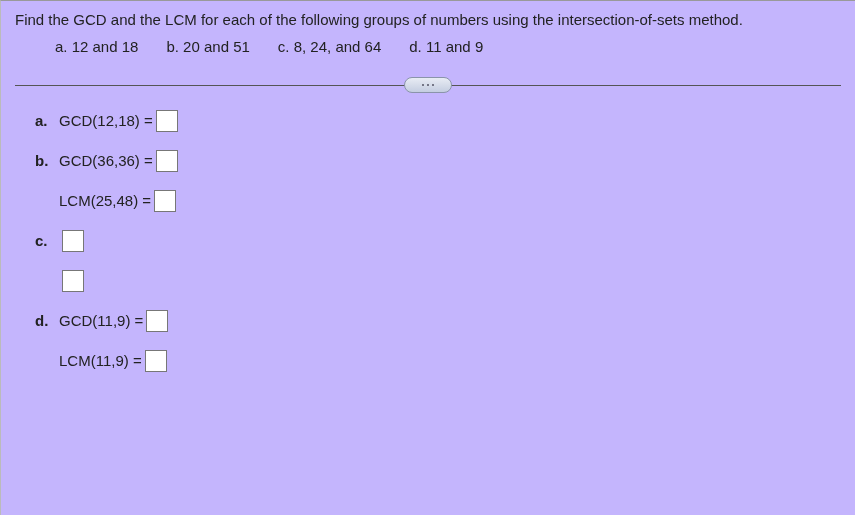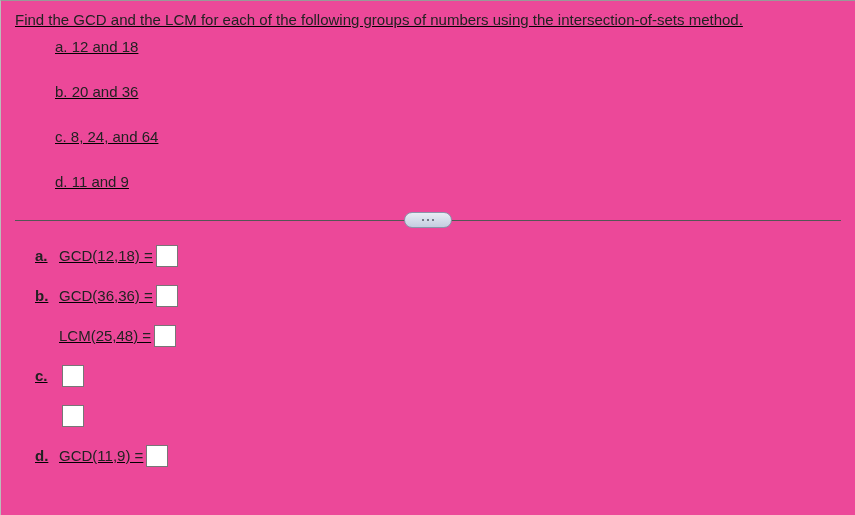--- a/index.html
+++ b/index.html
@@ -9,41 +9,39 @@
     }
     body {
       font-family: Arial, sans-serif;
       background: #f0f0f0;
       width: 855px;
       height: 515px;
       position: relative;
       overflow: hidden;
     }
     .content-panel {
-      background: #ec4899;
+      background: #c4b5fd;
       border-top: 1px solid #999;
       border-left: 1px solid #bbb;
       height: 100%;
       padding: 8px 14px;
       position: relative;
-      text-decoration: underline;
     }
     .question-text {
       font-size: 15px;
       color: #222;
       line-height: 1.5;
     }
     .options-row {
       display: flex;
       gap: 28px;
       margin-top: 6px;
       padding-left: 40px;
       font-size: 15px;
       color: #222;
-      flex-direction: column;
     }
     .option-item {
       white-space: nowrap;
     }
     .divider-wrap {
       position: relative;
       margin-top: 30px;
       margin-bottom: 24px;
     }
     .divider-line {
@@ -107,21 +105,21 @@
   </style>
 </head>
 <body>
 
 <div class="content-panel">
 
   <div class="question-text">Find the GCD and the LCM for each of the following groups of numbers using the intersection-of-sets method.</div>
 
   <div class="options-row">
     <span class="option-item">a. 12 and 18</span>
-    <span class="option-item">b. 20 and 36</span>
+    <span class="option-item">b. 20 and 51</span>
     <span class="option-item">c. 8, 24, and 64</span>
     <span class="option-item">d. 11 and 9</span>
   </div>
 
   <div class="divider-wrap">
     <div class="divider-line"></div>
     <div class="divider-pill">
       <span class="dot"></span>
       <span class="dot"></span>
       <span class="dot"></span>
@@ -154,15 +152,20 @@
     <div class="answer-row">
       <span class="indent"></span>
       <span class="answer-box"></span>
     </div>
 
     <div class="answer-row">
       <span class="letter-label">d.</span>
       <span class="formula-text">GCD(11,9) =</span>
       <span class="answer-box"></span>
     </div>
+    <div class="answer-row">
+      <span class="indent"></span>
+      <span class="formula-text">LCM(11,9) =</span>
+      <span class="answer-box"></span>
+    </div>
 
   </div>
 </div>
 
 </body></html>

